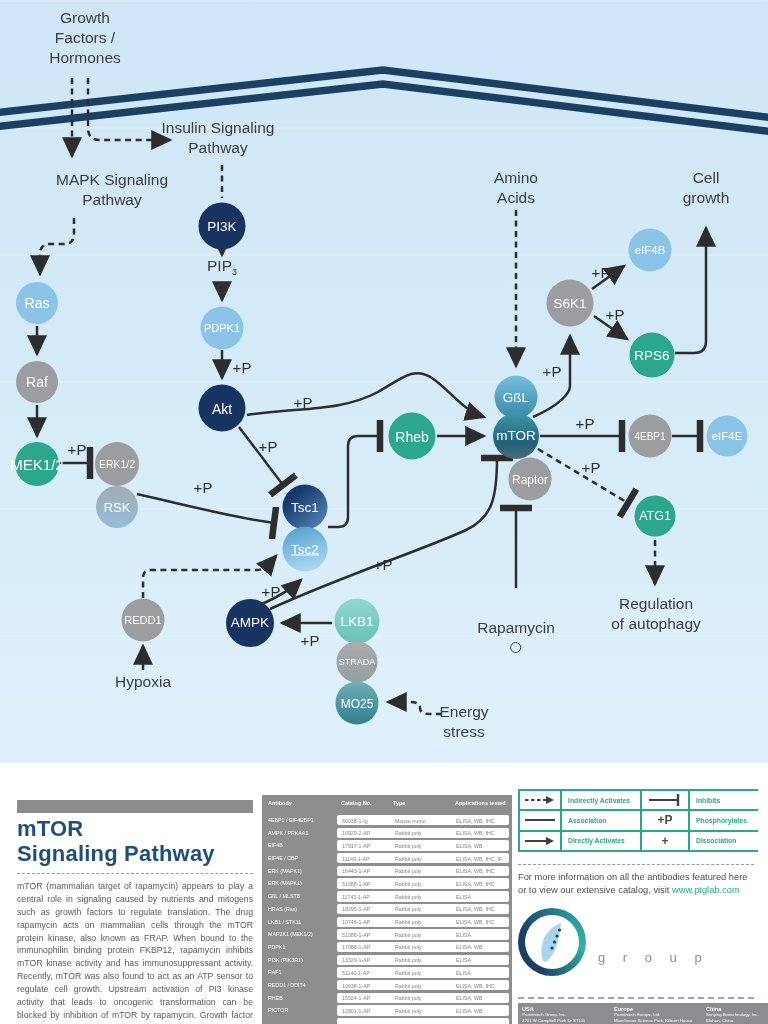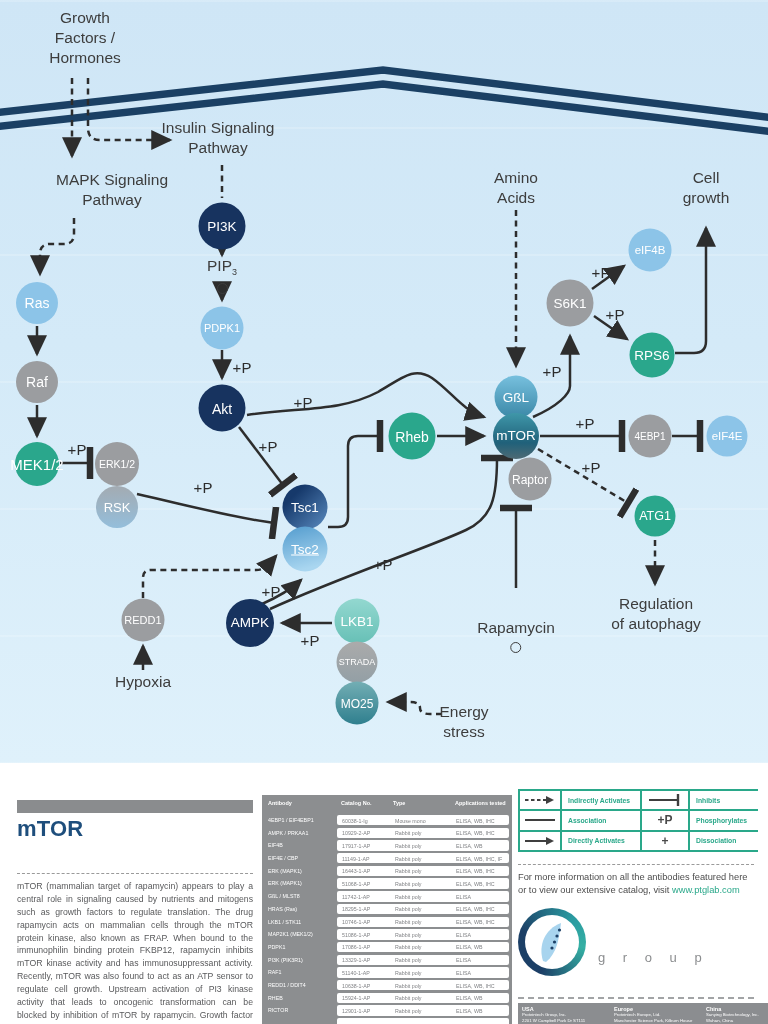--- a/index.html
+++ b/index.html
@@ -197,20 +197,21 @@
         <div class="pp" style="left: 310px; top: 640px;">+P</div>
       </div>
   </div>
 
   <div class="panel">
 
     <div class="leftcol">
       <div class="graybar"></div>
       <div class="ptitle">
         <span>mTOR</span><br>
+        <span>Signaling Pathway</span>
       </div>
       <div class="dashrule" style="left:0;top:110px;"></div>
       <div class="ptext">mTOR (mammalian target of rapamycin) appears to play a central role in signaling caused by nutrients and mitogens such as growth factors to regulate translation. The drug rapamycin acts on mammalian cells through the mTOR protein kinase, also known as FRAP. When bound to the immunophilin binding protein FKBP12, rapamycin inhibits mTOR kinase activity and has immunosuppressant activity. Recently, mTOR was also found to act as an ATP sensor to regulate cell growth. Upstream activation of PI3 kinase activity that leads to oncogenic transformation can be blocked by inhibition of mTOR by rapamycin. Growth factor receptors first stimulate PI3 kinase, and through inositol phosphates activate PDK-1 and AKT (protein kinase B). The phosphorylation of S6K1 and 4EBP1 by mTOR and the</div>
     </div>
 
     <div class="abtable">
       <div class="abhead" id="ab-head">
           <span style="left: 6px;">Antibody</span>
           <span style="left: 79px;">Catalog No.</span>
           <span style="left: 131px;">Type</span>

